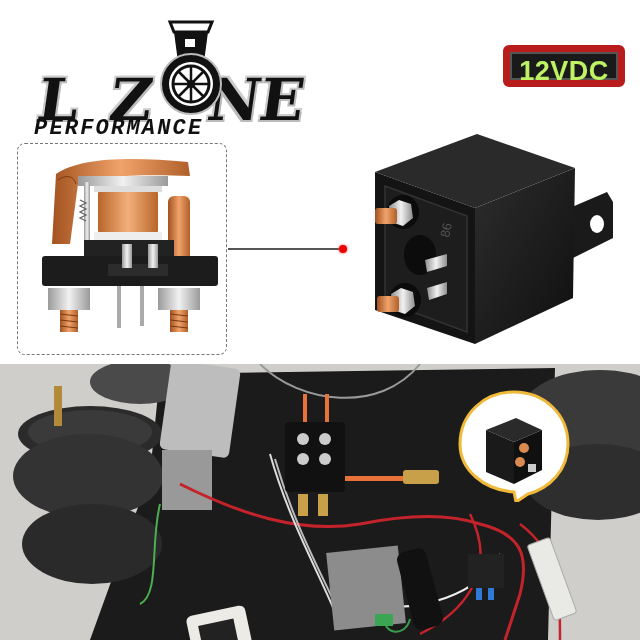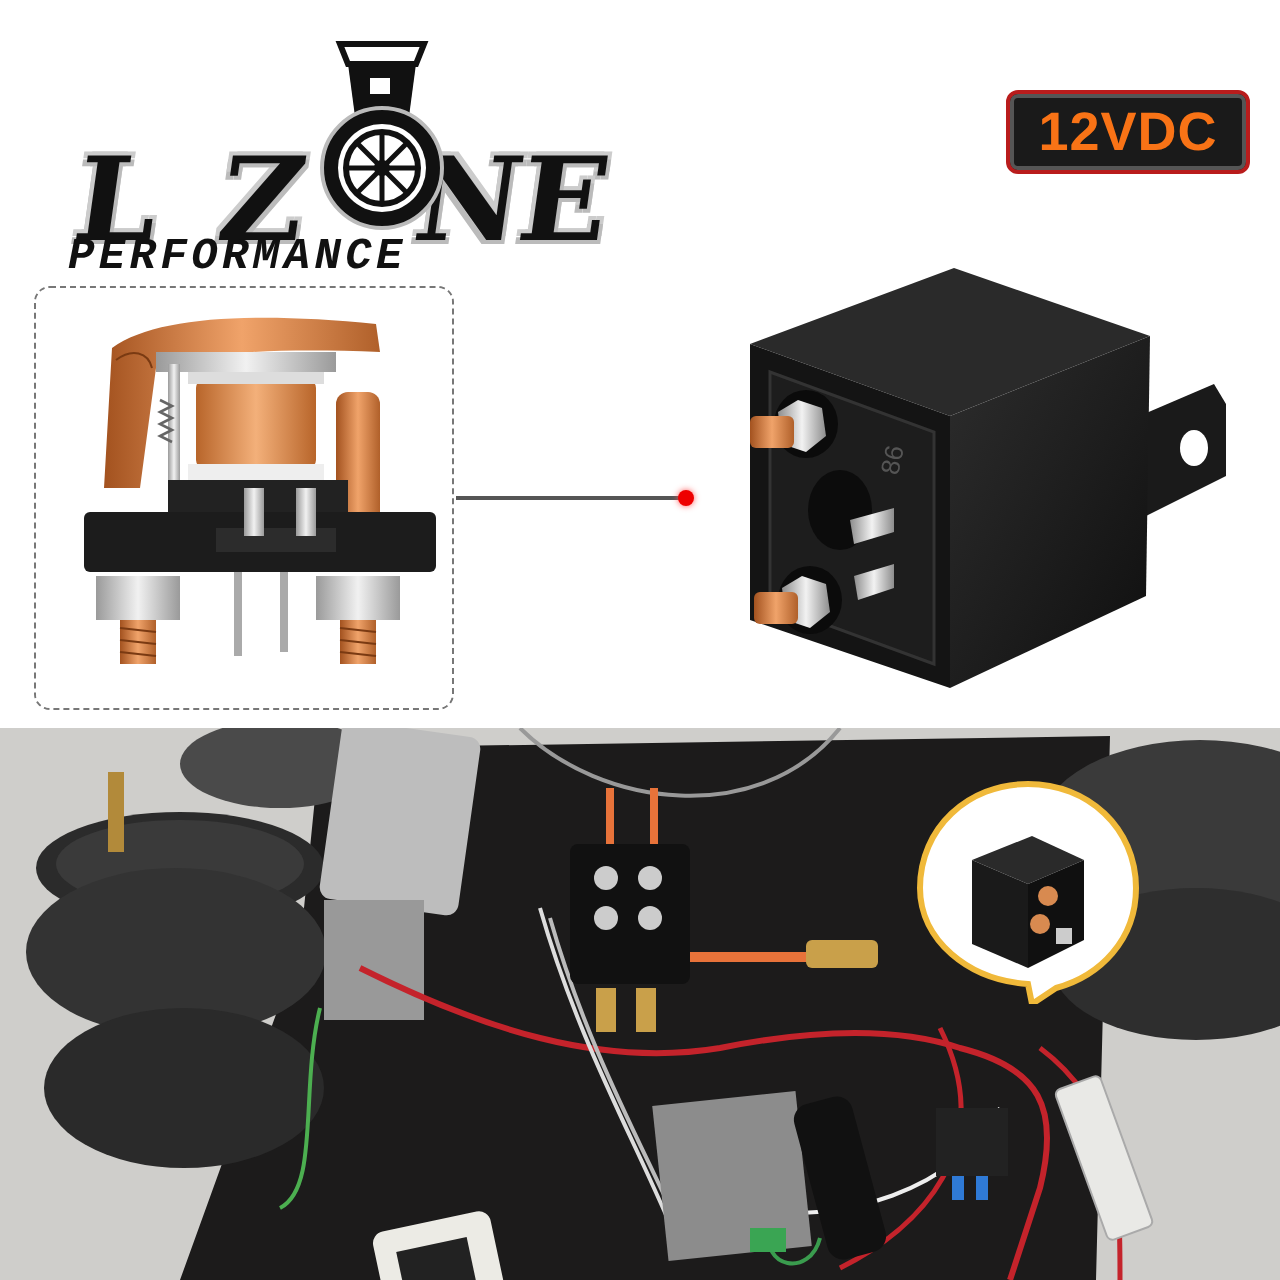--- a/index.html
+++ b/index.html
@@ -22,23 +22,23 @@
   .logo-word .z-part { position: absolute; left: 80px; top: 0; }
   .logo-turbo { position: absolute; left: 126px; top: 0; width: 70px; height: 100px; }
   .logo-sub {
     position: absolute; left: 4px; top: 98px; width: 250px;
     font-family: Liberation Mono, monospace; font-style: italic; font-weight: bold;
     font-size: 22px; letter-spacing: 2.2px; color: #111;
   }
 
   .volt-badge {
     position: absolute; left: 503px; top: 45px; width: 122px; height: 42px;
-    background: #1a1a1a; border: 2px solid #b91c1c; border-radius: 6px;
+    background: #1a1a1a; border: 7px solid #b91c1c; border-radius: 6px;
     box-shadow: inset 0 0 0 2px #555;
-    color: #f97316; font-family: "Liberation Sans", sans-serif; font-weight: bold;
+    color: #bef264; font-family: "Liberation Sans", sans-serif; font-weight: bold;
     font-size: 27px; line-height: 38px; text-align: center; letter-spacing: 0.5px;
   }
 
   .internal-frame {
     position: absolute; left: 17px; top: 143px; width: 210px; height: 212px;
     border: 1.5px dashed #777; border-radius: 8px; background: #fff;
   }
   .connector-line { position: absolute; left: 228px; top: 248px; width: 115px; height: 1.5px; background: #555; }
   .connector-dot {
     position: absolute; left: 339px; top: 245px; width: 8px; height: 8px;

